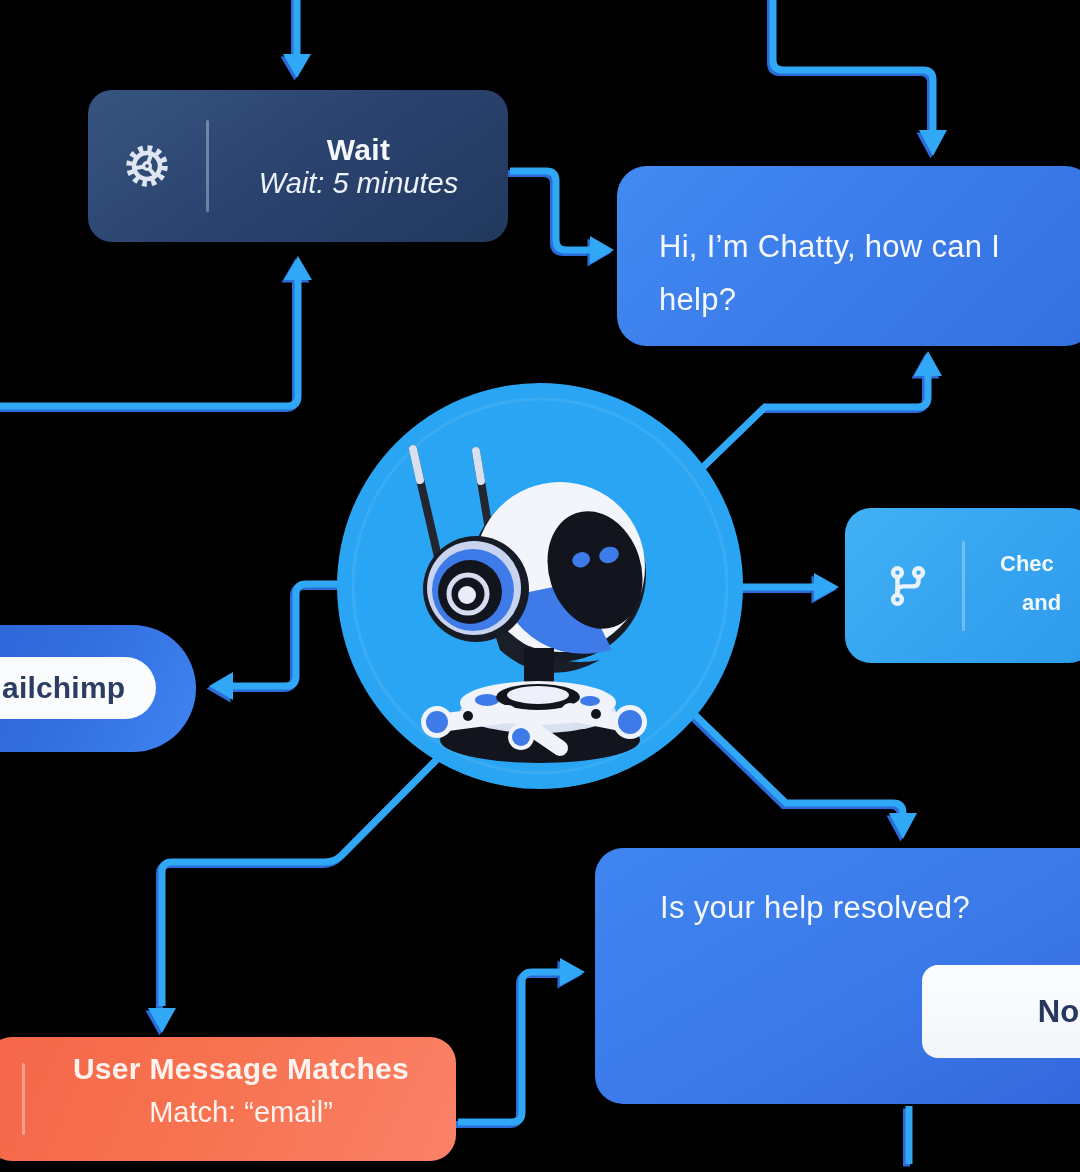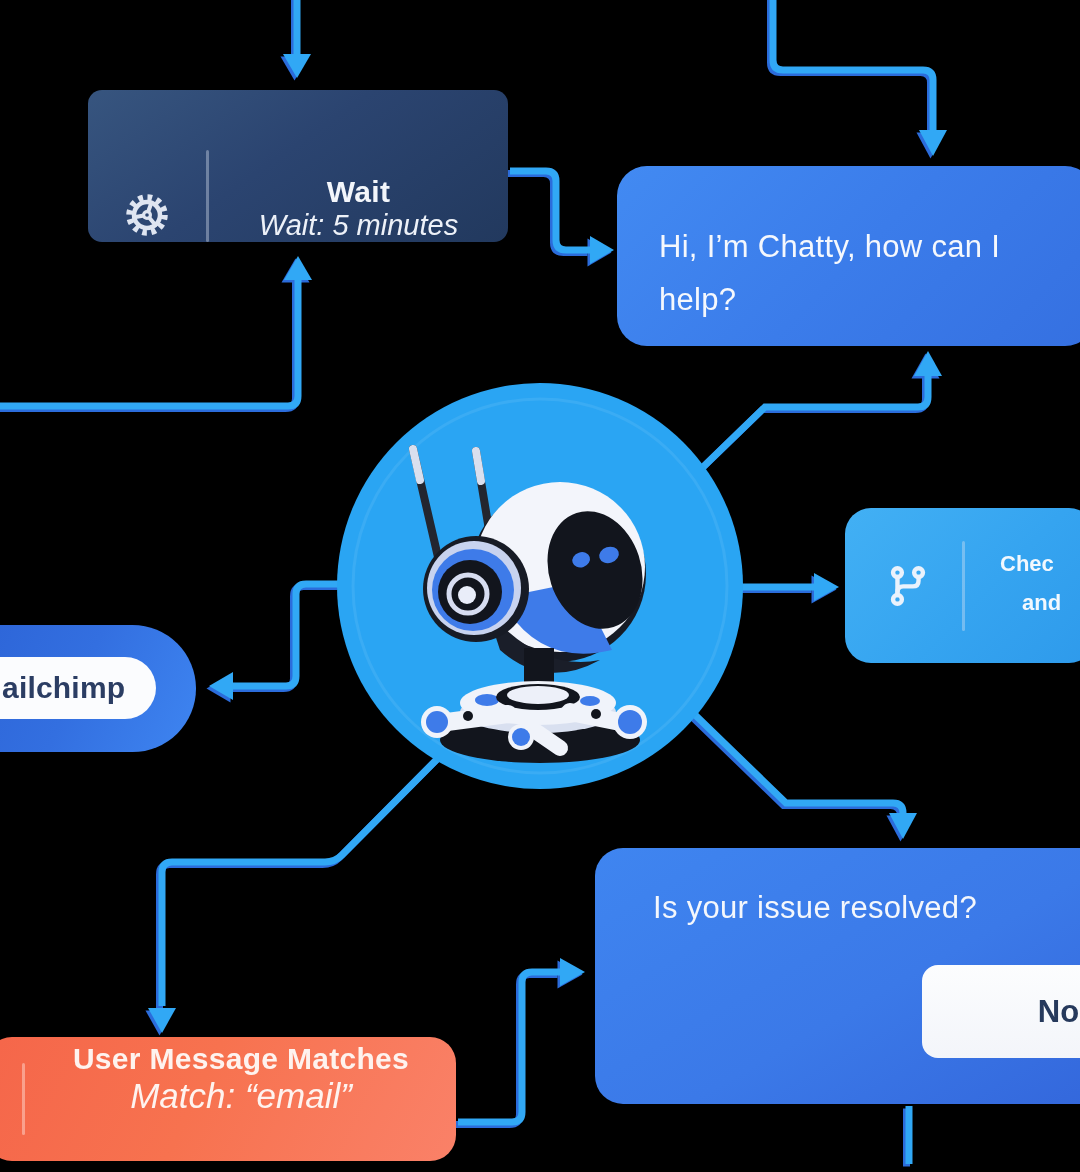--- a/index.html
+++ b/index.html
@@ -9,23 +9,23 @@
     overflow: hidden;
     font-family: "Liberation Sans", "DejaVu Sans", sans-serif;
     -webkit-font-smoothing: antialiased;
   }
   .layer-svg { position: absolute; left: 0; top: 0; z-index: 1; }
   .node { position: absolute; z-index: 2; box-sizing: border-box; }
 
   
   .wait-node {
     left: 88px; top: 90px; width: 420px; height: 152px;
-    border-radius: 14px;
+    border-radius: 24px;
     background: linear-gradient(145deg, #37557F 0%, #2B4470 45%, #22395E 100%);
-    display: flex; align-items: flex-end;
+    display: flex; align-items: center;
   }
   .wait-icon-box { width: 118px; display: flex; align-items: center; justify-content: center; }
   .v-divider { width: 3px; border-radius: 2px; background: rgba(222,230,242,.38); }
   .wait-divider { height: 92px; }
   .wait-text { flex: 1; text-align: center; color: #F3F6FB; }
   .wait-title { font-size: 30px; font-weight: bold; letter-spacing: .3px; }
   .wait-sub { font-size: 29px; font-style: italic; color: #EDF1F8; }
 
   
   .chatty-node {
@@ -63,23 +63,23 @@
   .mailchimp-label { padding-left: 46px; font-size: 30px; font-weight: bold; color: #2B3D63; letter-spacing: .2px; }
 
   
   .match-node {
     left: -14px; top: 1037px; width: 470px; height: 124px;
     border-radius: 26px;
     background: linear-gradient(115deg, #F5664A 0%, #F7724F 45%, #FA8168 100%);
     color: #FEF3EF;
   }
   .match-divider { position: absolute; left: 36px; top: 26px; height: 72px; background: rgba(255,236,230,.42); }
-  .match-content { margin-left: 40px; text-align: center; padding-top: 5px; }
+  .match-content { margin-left: 40px; text-align: center; padding-top: 15px; }
   .match-title { font-size: 30px; font-weight: bold; letter-spacing: .3px; }
-  .match-sub { font-size: 35px; font-style: italic; }
+  .match-sub { font-size: 29px; margin-top: 10px; }
 
   
   .resolved-node {
     left: 595px; top: 848px; width: 530px; height: 256px;
     border-radius: 28px;
     background: linear-gradient(150deg, #3F85F0 0%, #3B79E8 55%, #3366DB 100%);
   }
   .resolved-title {
     position: absolute; left: 10px; top: 42px; width: 420px;
     text-align: center; color: #F4F7FC; font-size: 31px; letter-spacing: .3px;
@@ -243,15 +243,15 @@
 
 <div class="node match-node">
   <div class="v-divider match-divider"></div>
   <div class="match-content">
     <div class="match-title">User Message Matches</div>
     <div class="match-sub">Match: “email”</div>
   </div>
 </div>
 
 <div class="node resolved-node">
-  <div class="resolved-title">Is your issue resolved?</div>
+  <div class="resolved-title">Is your help resolved?</div>
   <button class="answer-btn no-btn">No</button>
 </div>
 
 </body></html>

